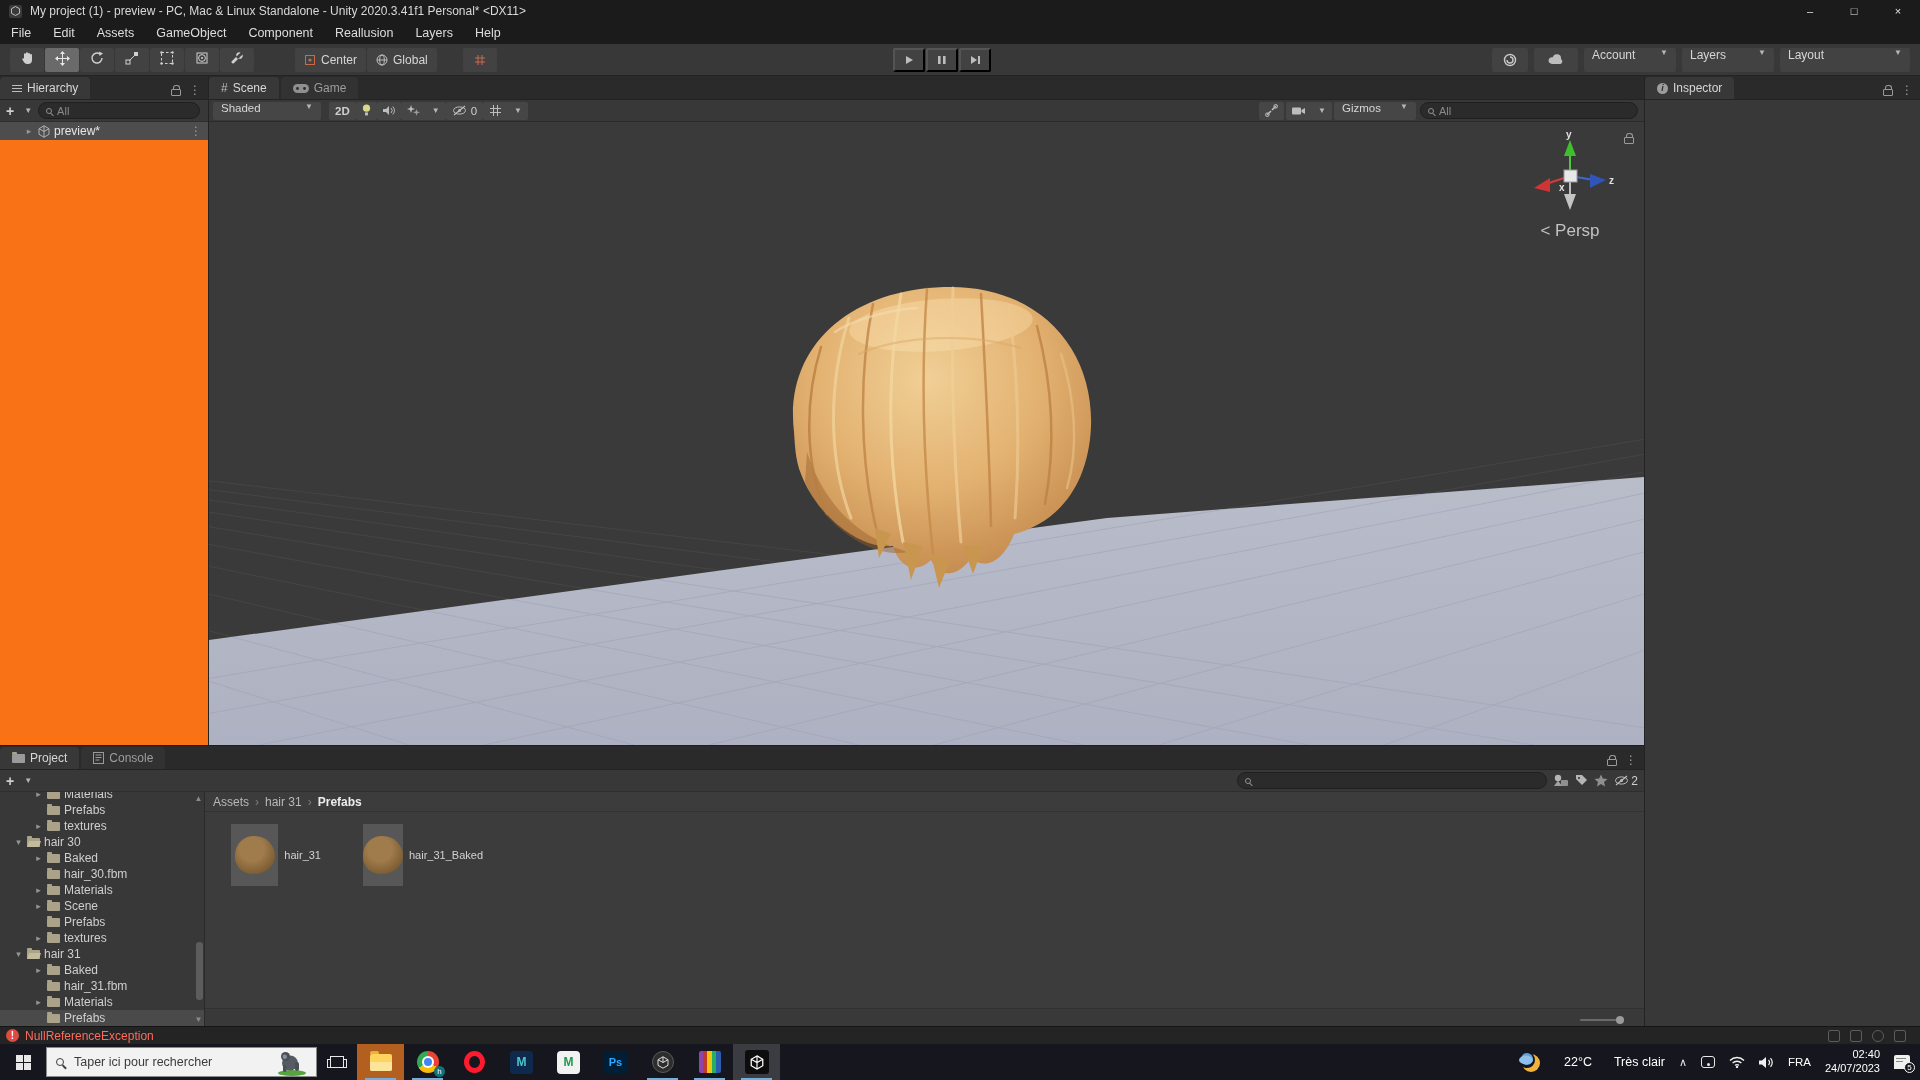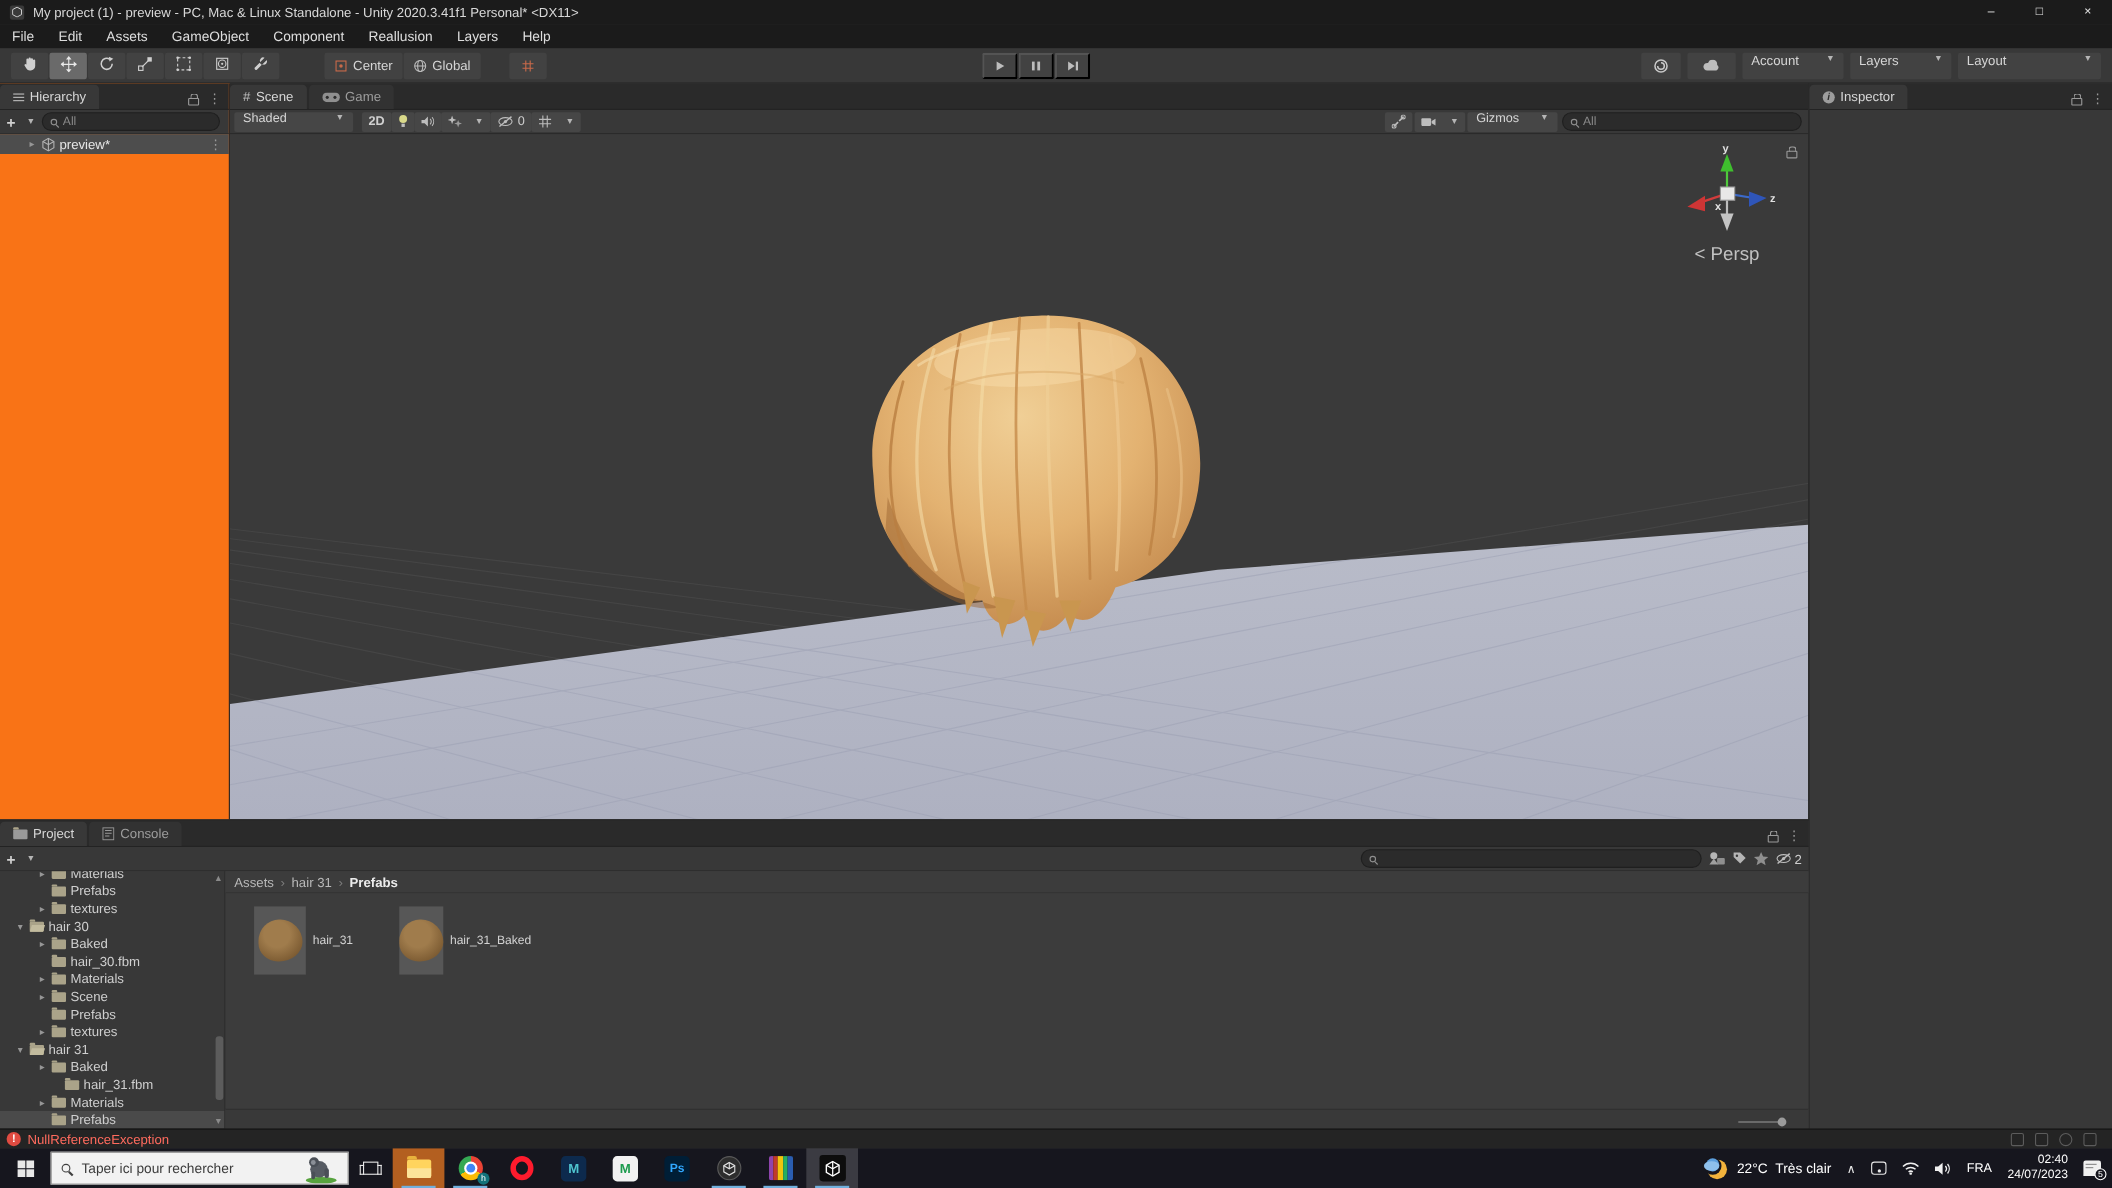--- a/index.html
+++ b/index.html
@@ -638,21 +638,21 @@
             <div class="trow" style="padding-left:14px">
               <span class="tri">▾</span>
               <span class="fold open"></span>
               <span>hair 31</span>
             </div>
             <div class="trow" style="padding-left:34px">
               <span class="tri">▸</span>
               <span class="fold"></span>
               <span>Baked</span>
             </div>
-            <div class="trow" style="padding-left:46px">
+            <div class="trow" style="padding-left:34px">
               <span class="tri"></span>
               <span class="fold"></span>
               <span>hair_31.fbm</span>
             </div>
             <div class="trow" style="padding-left:34px">
               <span class="tri">▸</span>
               <span class="fold"></span>
               <span>Materials</span>
             </div>
             <div class="trow selected" style="padding-left:34px">
@@ -777,21 +777,21 @@
             <svg width="14" height="15" viewBox="0 0 12 13">
               <path d="M6 .8 L11 3.7 V9.3 L6 12.2 L1 9.3 V3.7 Z" fill="none" stroke="#fff" stroke-width="1.1"></path>
               <path d="M6 .8 V6.5 M1 3.7 L6 6.5 L11 3.7 M6 12.2 V6.5" stroke="#fff" fill="none"></path>
             </svg>
           </span>
           <span class="runline"></span>
         </div>
       </div>
 
     <div class="tray">
-      <span style="display:flex;align-items:center;gap:7px">
+      <span style="display:flex;align-items:center;gap:22px">
         <svg width="24" height="22" viewBox="0 0 24 22">
           <circle cx="13" cy="12" r="9" fill="#f2b33c"></circle>
           <circle cx="9" cy="9" r="8" fill="#16161e"></circle>
           <circle cx="9" cy="8" r="6" fill="#5d9fdd"></circle>
           <ellipse cx="8" cy="9" rx="7" ry="4.4" fill="#8ec0ec"></ellipse>
         </svg>
         <span class="tray-txt">22°C</span>
         <span class="tray-txt">Très clair</span>
       </span>
       <span class="chev">∧</span>

